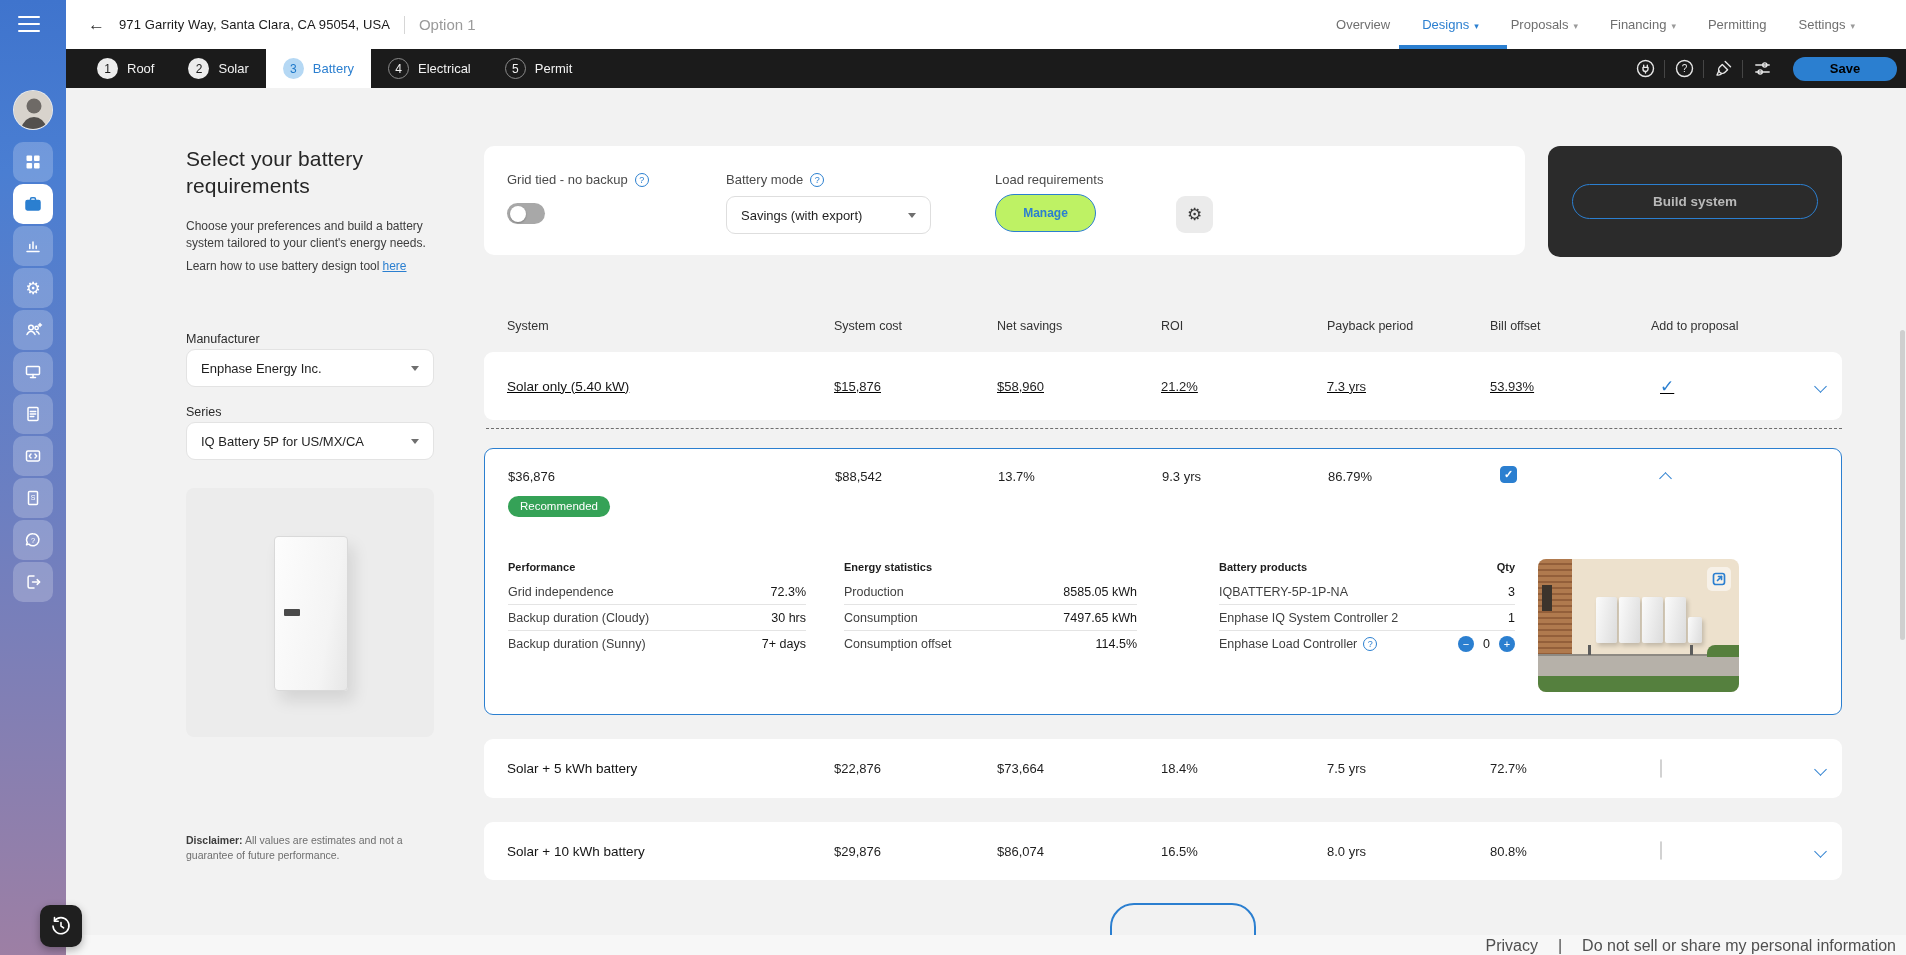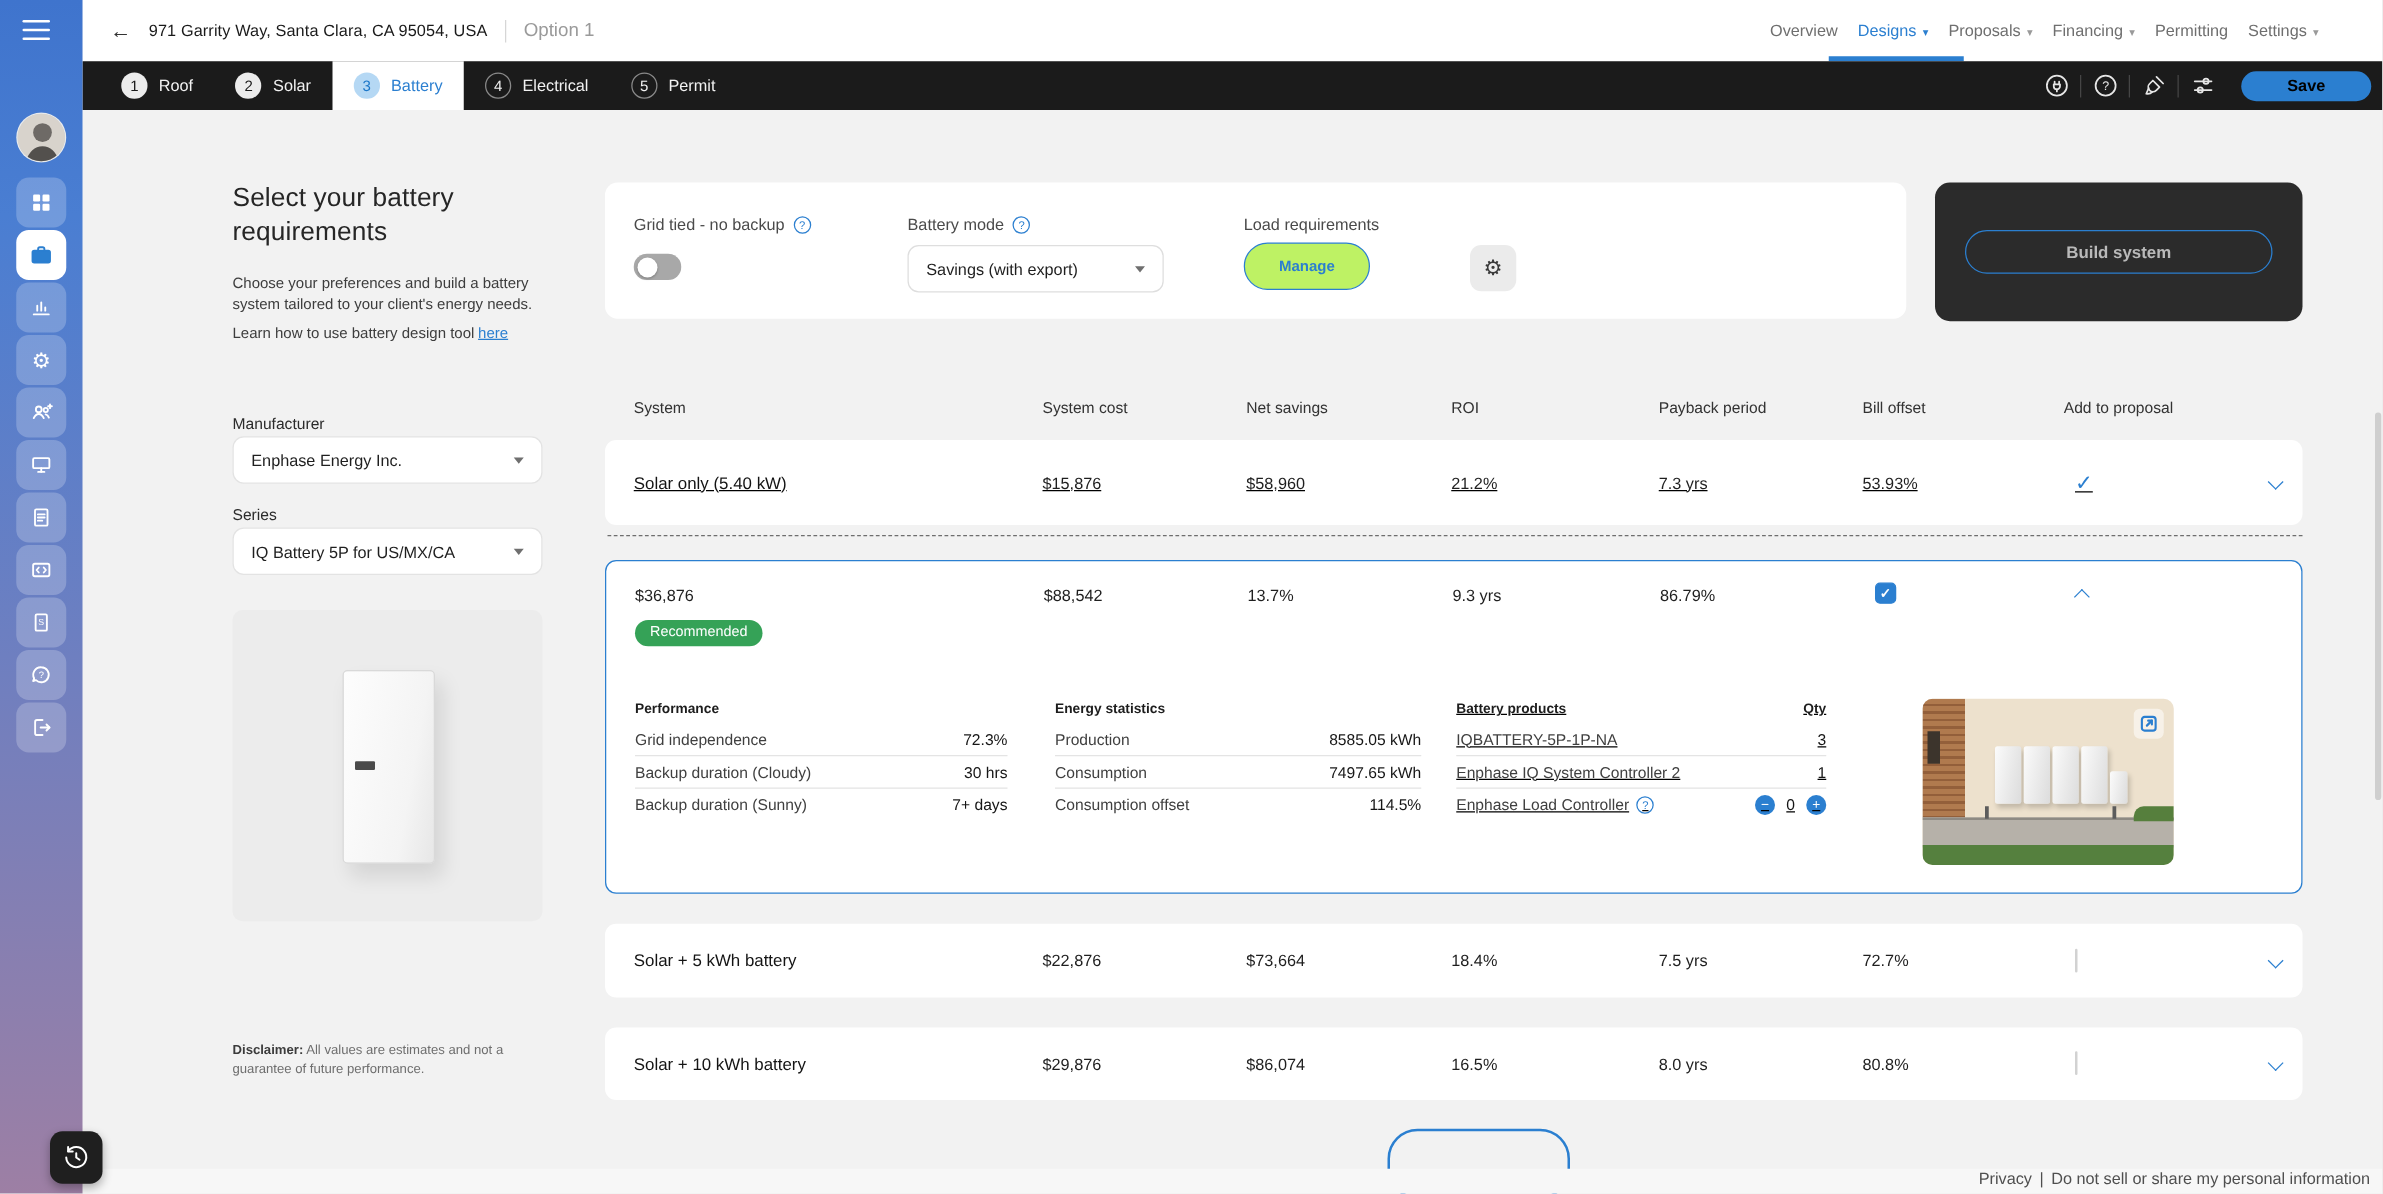--- a/index.html
+++ b/index.html
@@ -23,21 +23,21 @@
   .side-item.active svg { stroke:#2b7fd0; }
   .side-item.active svg .fillpart { fill:#2b7fd0; }
 
   
   .topbar { position:absolute; left:66px; top:0; width:1840px; height:49px; background:#fff;
     display:flex; align-items:center; padding-left:22px; }
   .back-arrow { font-size:17px; color:#333; cursor:pointer; margin-right:14px; }
   .address { font-size:13px; color:#1a1a1a; letter-spacing:.1px; }
   .hdr-divider { width:1px; height:18px; background:#d6d6d6; margin:0 14px; }
   .option { font-size:15px; color:#9a9a9a; }
-  .main-nav { position:absolute; right:51px; top:0; height:100%; display:flex; align-items:flex-end; gap:16px;margin-left:48px; }
+  .main-nav { position:absolute; right:51px; top:0; height:100%; display:flex; align-items:flex-end; gap:32px;margin-left:48px; }
   .nav-item { position:relative; height:100%; display:flex; align-items:center; gap:5px;
     font-size:13px; color:#6f6f6f; cursor:pointer; }
   .nav-item .caret { font-size:9px; color:#9a9a9a; margin-top:2px; }
   .nav-item.active { color:#2b7fd0; }
   .nav-item.active .caret { color:#2b7fd0; }
   .nav-item.active::after { content:""; position:absolute; left:-23px; right:-28px; bottom:0;
     height:4px; background:#2b7fd0; }
 
   
   .tabbar { position:absolute; left:66px; top:49px; width:1840px; height:39px; background:#1b1b1b;
@@ -144,21 +144,21 @@
   .row2 { position:absolute; left:418px; top:360px; width:1358px; height:267px; background:#fff;
     border:1.5px solid #2b7fd0; border-radius:9px; }
   .row2 .tgrid { align-items:start; }
   .row2 .tgrid > div { padding-top:20px; }
   .row2 .cell-add { padding-top:17px !important; }
   .badge { display:inline-block; margin:9px 0 0 23px; background:#35a257; color:#fff; font-size:11.5px;
     padding:4px 12px 5px; border-radius:11px; }
   .detail { position:absolute; top:106px; }
   .d-perf { left:23px; width:298px; }
   .d-energy { left:359px; width:293px; }
-  .d-prod { left:680px; width:296px;text-decoration:underline; }
+  .d-prod { left:734px; width:296px; }
   .d-title-row { display:flex; justify-content:space-between; align-items:center; height:24px; }
   .d-title { font-size:11px; font-weight:bold; color:#1d1d1d; }
   .d-row { display:flex; justify-content:space-between; align-items:center; height:26px; border-bottom:1px solid #e4e4e4;
     font-size:12.5px; }
   .d-row:last-child { border-bottom:none; }
   .d-label { color:#3f3f3f; display:flex; align-items:center; gap:6px; }
   .d-value { color:#161616; }
   .stepper { display:flex; align-items:center; gap:9px; }
   .step-btn { width:16px; height:16px; border-radius:50%; background:#2b7fd0; color:#fff; border:none;
     font-size:11px; line-height:1; display:flex; align-items:center; justify-content:center; cursor:pointer;
@@ -179,22 +179,22 @@
   .unit.small { height:26px; width:14px; }
   .bollard { position:absolute; width:3px; height:10px; background:#5c5c5c; top:86px; }
   .expand-icon { position:absolute; right:8px; top:8px; width:24px; height:24px; border-radius:5px;
     background:rgba(255,255,255,.55); display:flex; align-items:center; justify-content:center; cursor:pointer; }
   .expand-icon svg { stroke:#2b7fd0; fill:none; stroke-width:1.7; stroke-linecap:round; stroke-linejoin:round; }
 
   
   .partial-pill { position:absolute; left:1044px; top:815px; width:146px; height:56px; background:#f2f2f2;
     border:2px solid #2b7fd0; border-radius:24px; cursor:pointer; }
   .footer { position:absolute; left:66px; top:935px; width:1840px; height:20px; background:#f7f7f7; z-index:4;
-    display:flex; align-items:flex-start; justify-content:flex-end; padding-right:10px; gap:6px;
-    font-size:13px; color:#4f4f4f; }
+    display:flex; align-items:flex-end; justify-content:flex-end; padding-right:10px; gap:20px;
+    font-size:16px; color:#4f4f4f; }
   .footer .f-link { cursor:pointer; }
   .history-btn { position:absolute; left:40px; top:905px; width:42px; height:42px; background:#1f1f1f;
     border-radius:10px; border:none; z-index:6; display:flex; align-items:center; justify-content:center;
     cursor:pointer; box-shadow:0 3px 8px rgba(0,0,0,.3); }
   .history-btn svg { stroke:#fff; fill:none; stroke-width:1.6; stroke-linecap:round; stroke-linejoin:round; }
   .scrollbar-thumb { position:absolute; right:1px; top:330px; width:5px; height:310px; background:#cfcfcf;
     border-radius:3px; cursor:pointer; z-index:7; }
 </style>
 </head>
 <body>

